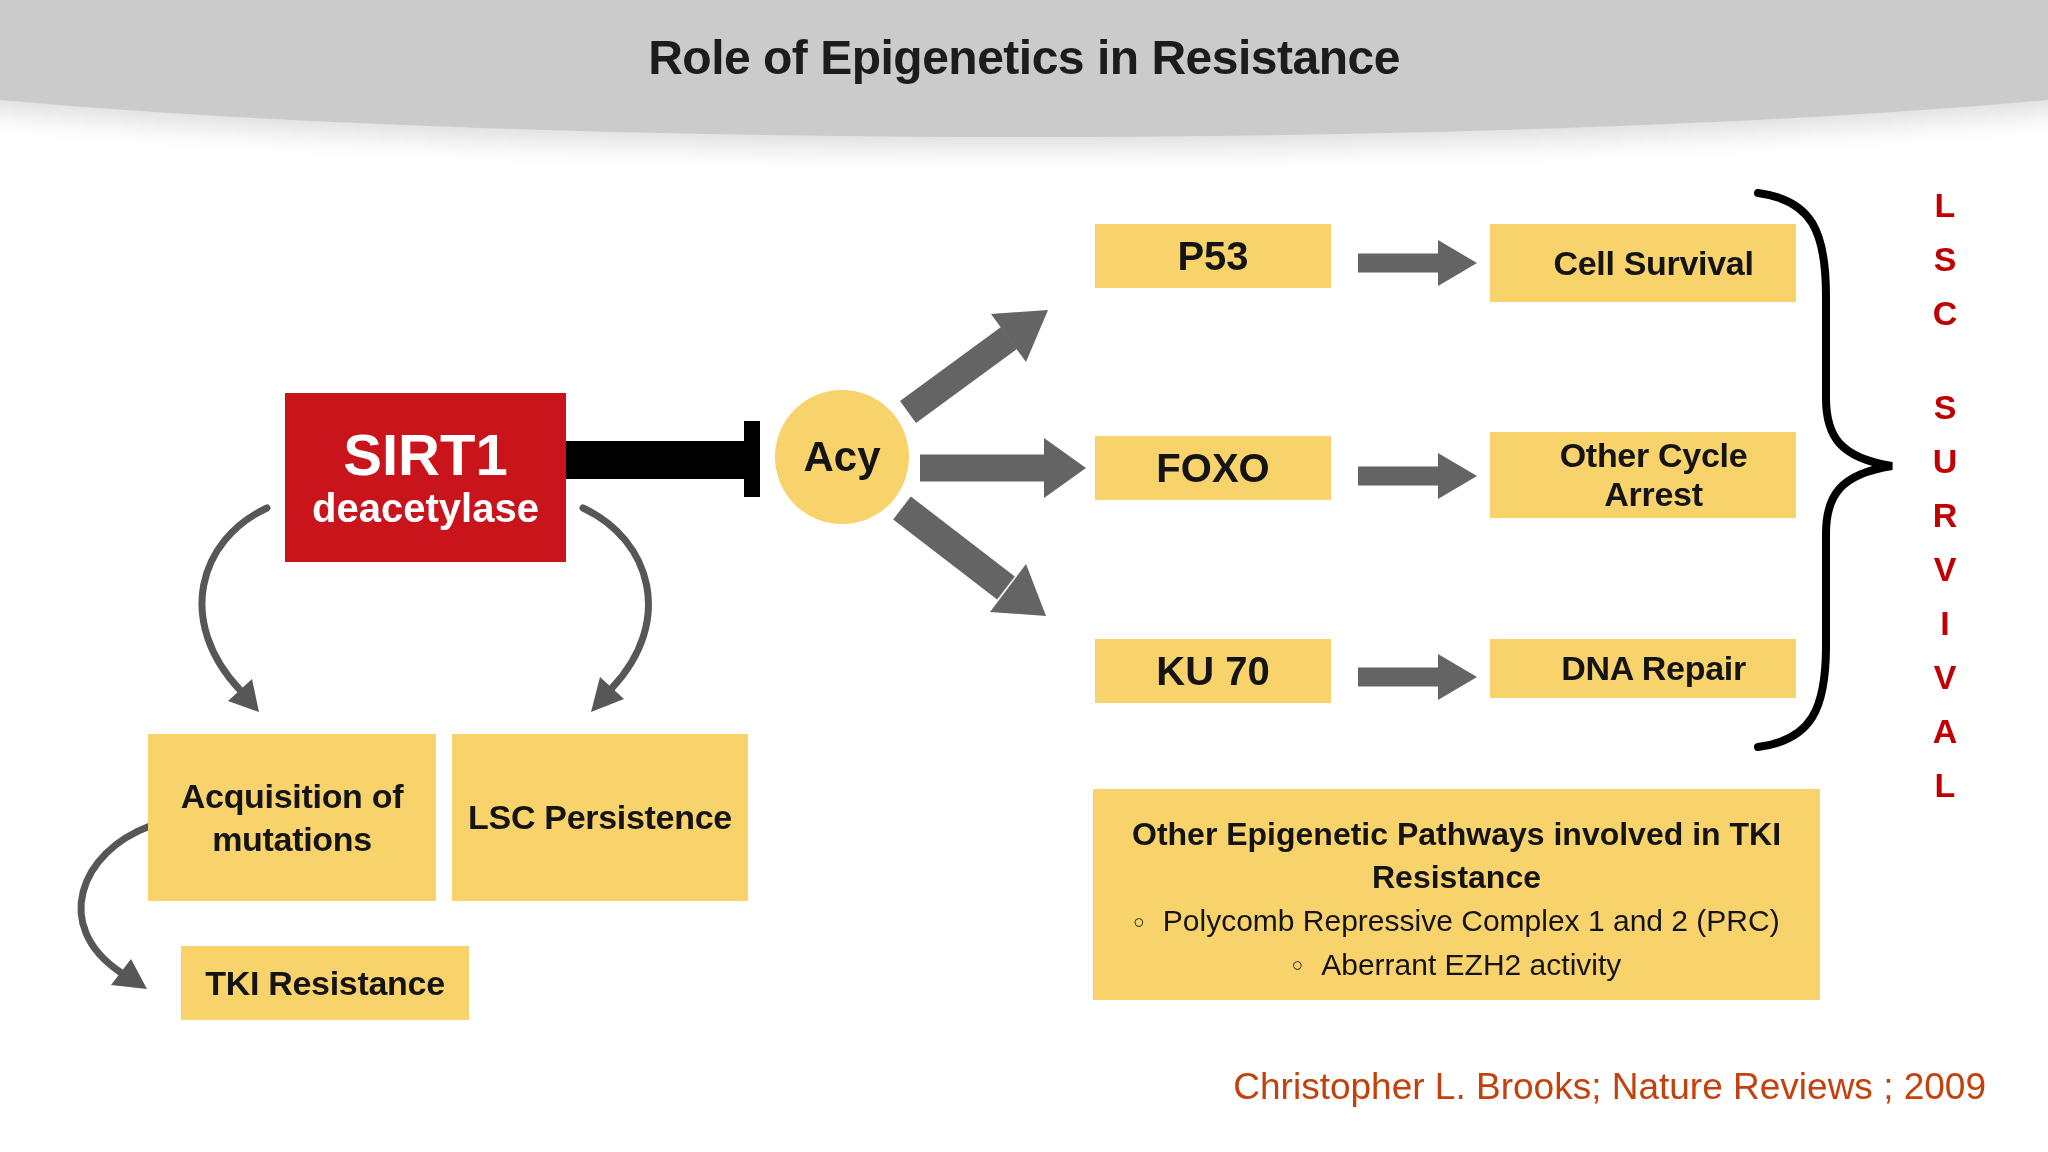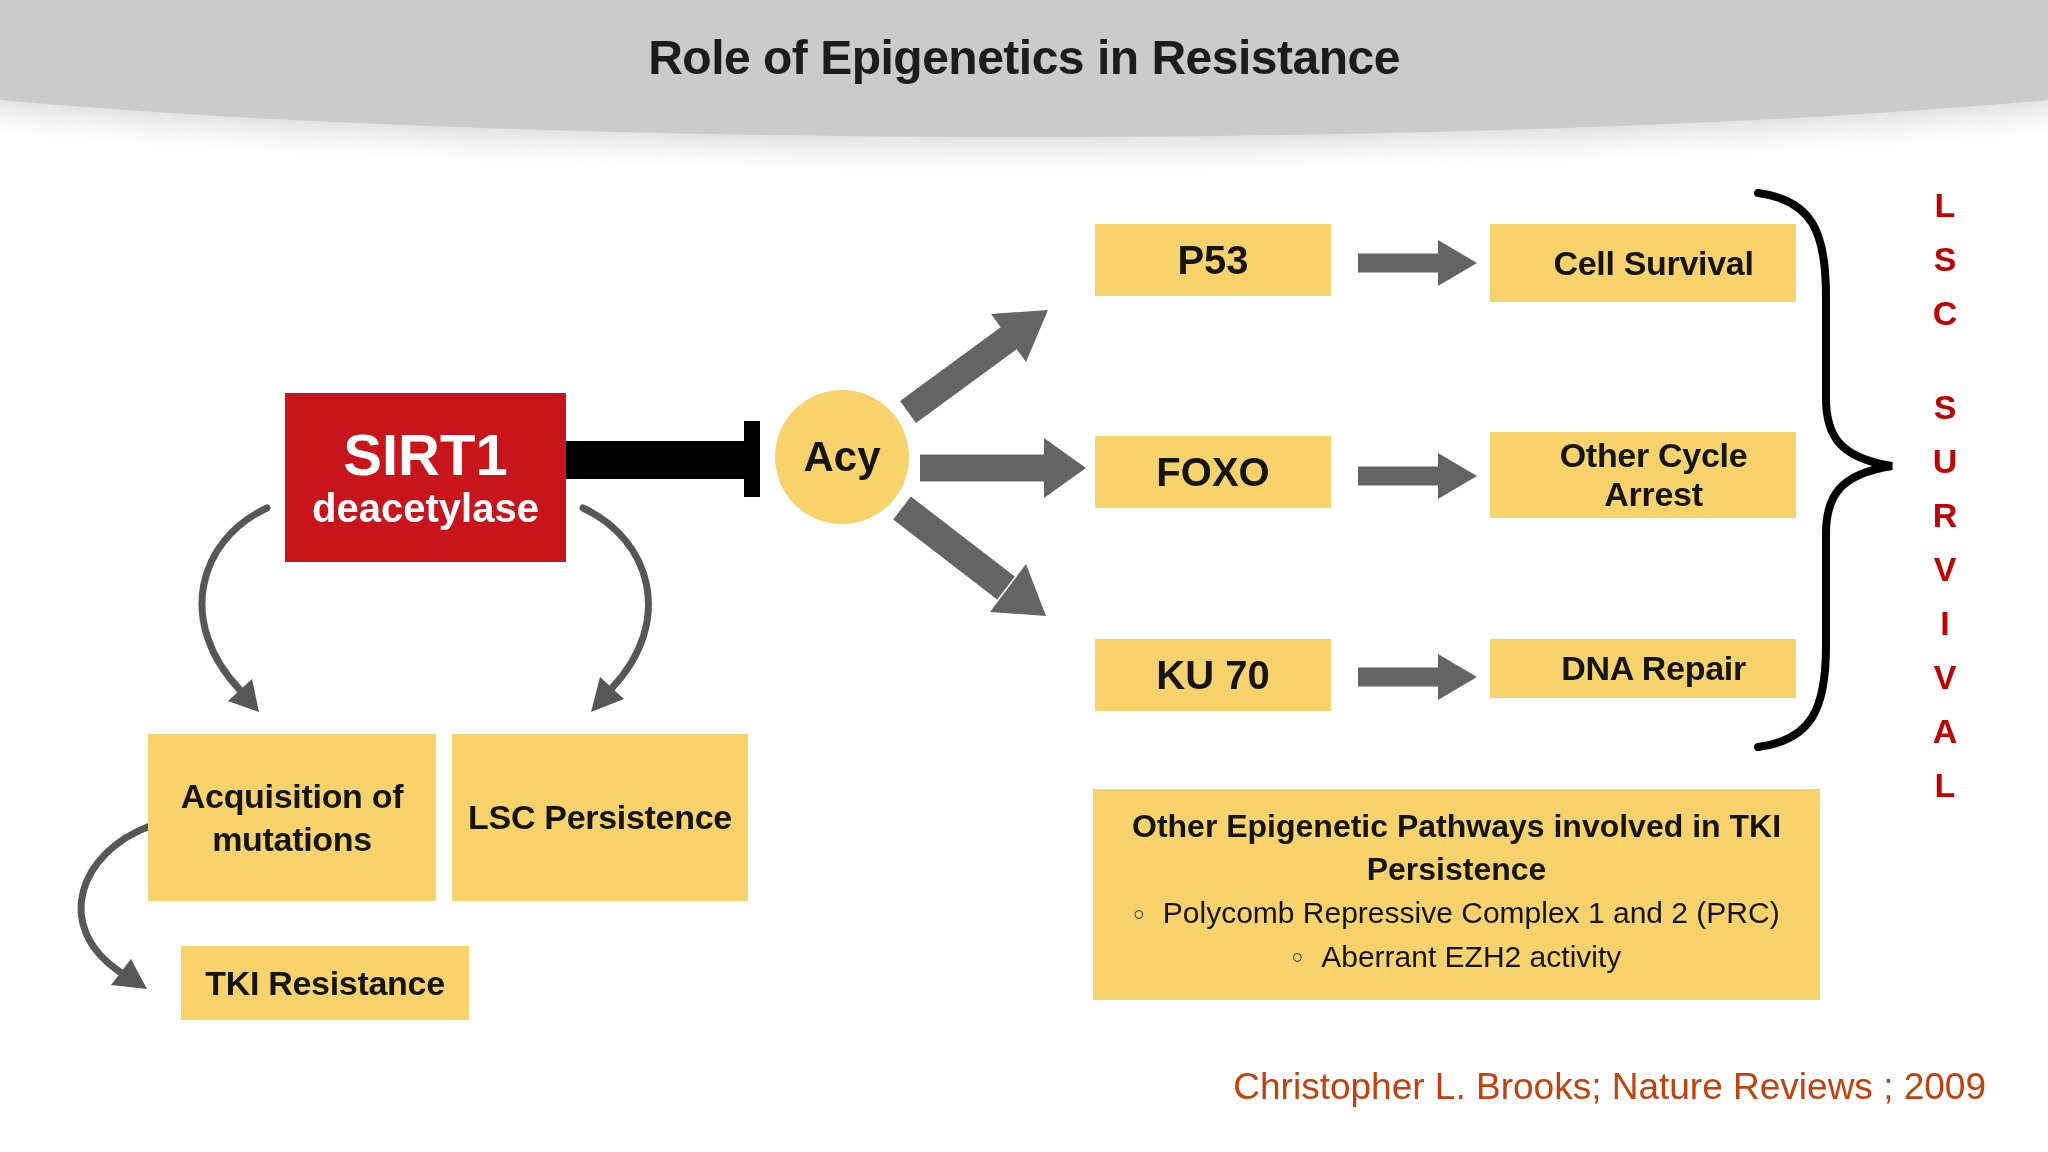--- a/index.html
+++ b/index.html
@@ -34,26 +34,26 @@
     font-size:26px; font-weight:700; line-height:1.3; color:#161616;
   }
   .inhib-shaft{ position:absolute; left:566px; top:441px; width:178px; height:38px; background:#000; }
   .inhib-tbar{ position:absolute; left:744px; top:421px; width:16px; height:76px; background:#000; }
   .acy{
     position:absolute; left:775px; top:390px; width:134px; height:134px;
     border-radius:50%; background:var(--c-yellow,#f8d26b);
     display:flex; align-items:center; justify-content:center;
     font-size:42px; font-weight:700; color:#141414;
   }
-  .node{ left:1095px; width:236px; height:72px; font-size:40px; }
+  .node{ left:1095px; width:236px; height:64px; font-size:40px; }
   .result{ left:1490px; width:306px; font-size:34px; letter-spacing:-0.3px;padding-left:21px; }
   .outcome{ font-size:34px; line-height:1.25; letter-spacing:-0.3px; }
   .other-box{
     left:1093px; top:789px; width:727px; height:211px;
-    justify-content:flex-start; padding-top:16px; font-weight:400;
+    justify-content:flex-start; padding-top:24px; font-weight:400;
   }
   .other-title{ font-size:32px; font-weight:700; line-height:1.35; }
   .other-bullet-row{
     display:flex; align-items:center; justify-content:center; gap:18px;
     font-size:30px; font-weight:400; line-height:1.45;
   }
   .bullet-glyph{ font-size:19px; line-height:1; }
   .lsc-survival{
     position:absolute; left:1928px; top:186px; display:flex; flex-direction:column;
     gap:40px; align-items:center; color:var(--c-lsc,#c00000);
@@ -166,21 +166,21 @@
   </div>
   <div class="box yellow outcome" style="left:452px; top:734px; width:296px; height:167px;">
     <span>LSC Persistence</span>
   </div>
   <div class="box yellow outcome" style="left:148px; top:946px; width:288px; height:74px;margin-left:33px;">
     <span>TKI Resistance</span>
   </div>
 
   <div class="box yellow other-box">
     <div class="other-title">Other Epigenetic Pathways involved in TKI</div>
-    <div class="other-title">Persistence</div>
+    <div class="other-title">Resistance</div>
     <div class="other-bullet-row">
       <span class="bullet-glyph">○</span>
       <span>Polycomb Repressive Complex 1 and 2 (PRC)</span>
     </div>
     <div class="other-bullet-row">
       <span class="bullet-glyph">○</span>
       <span>Aberrant EZH2 activity</span>
     </div>
   </div>
 

